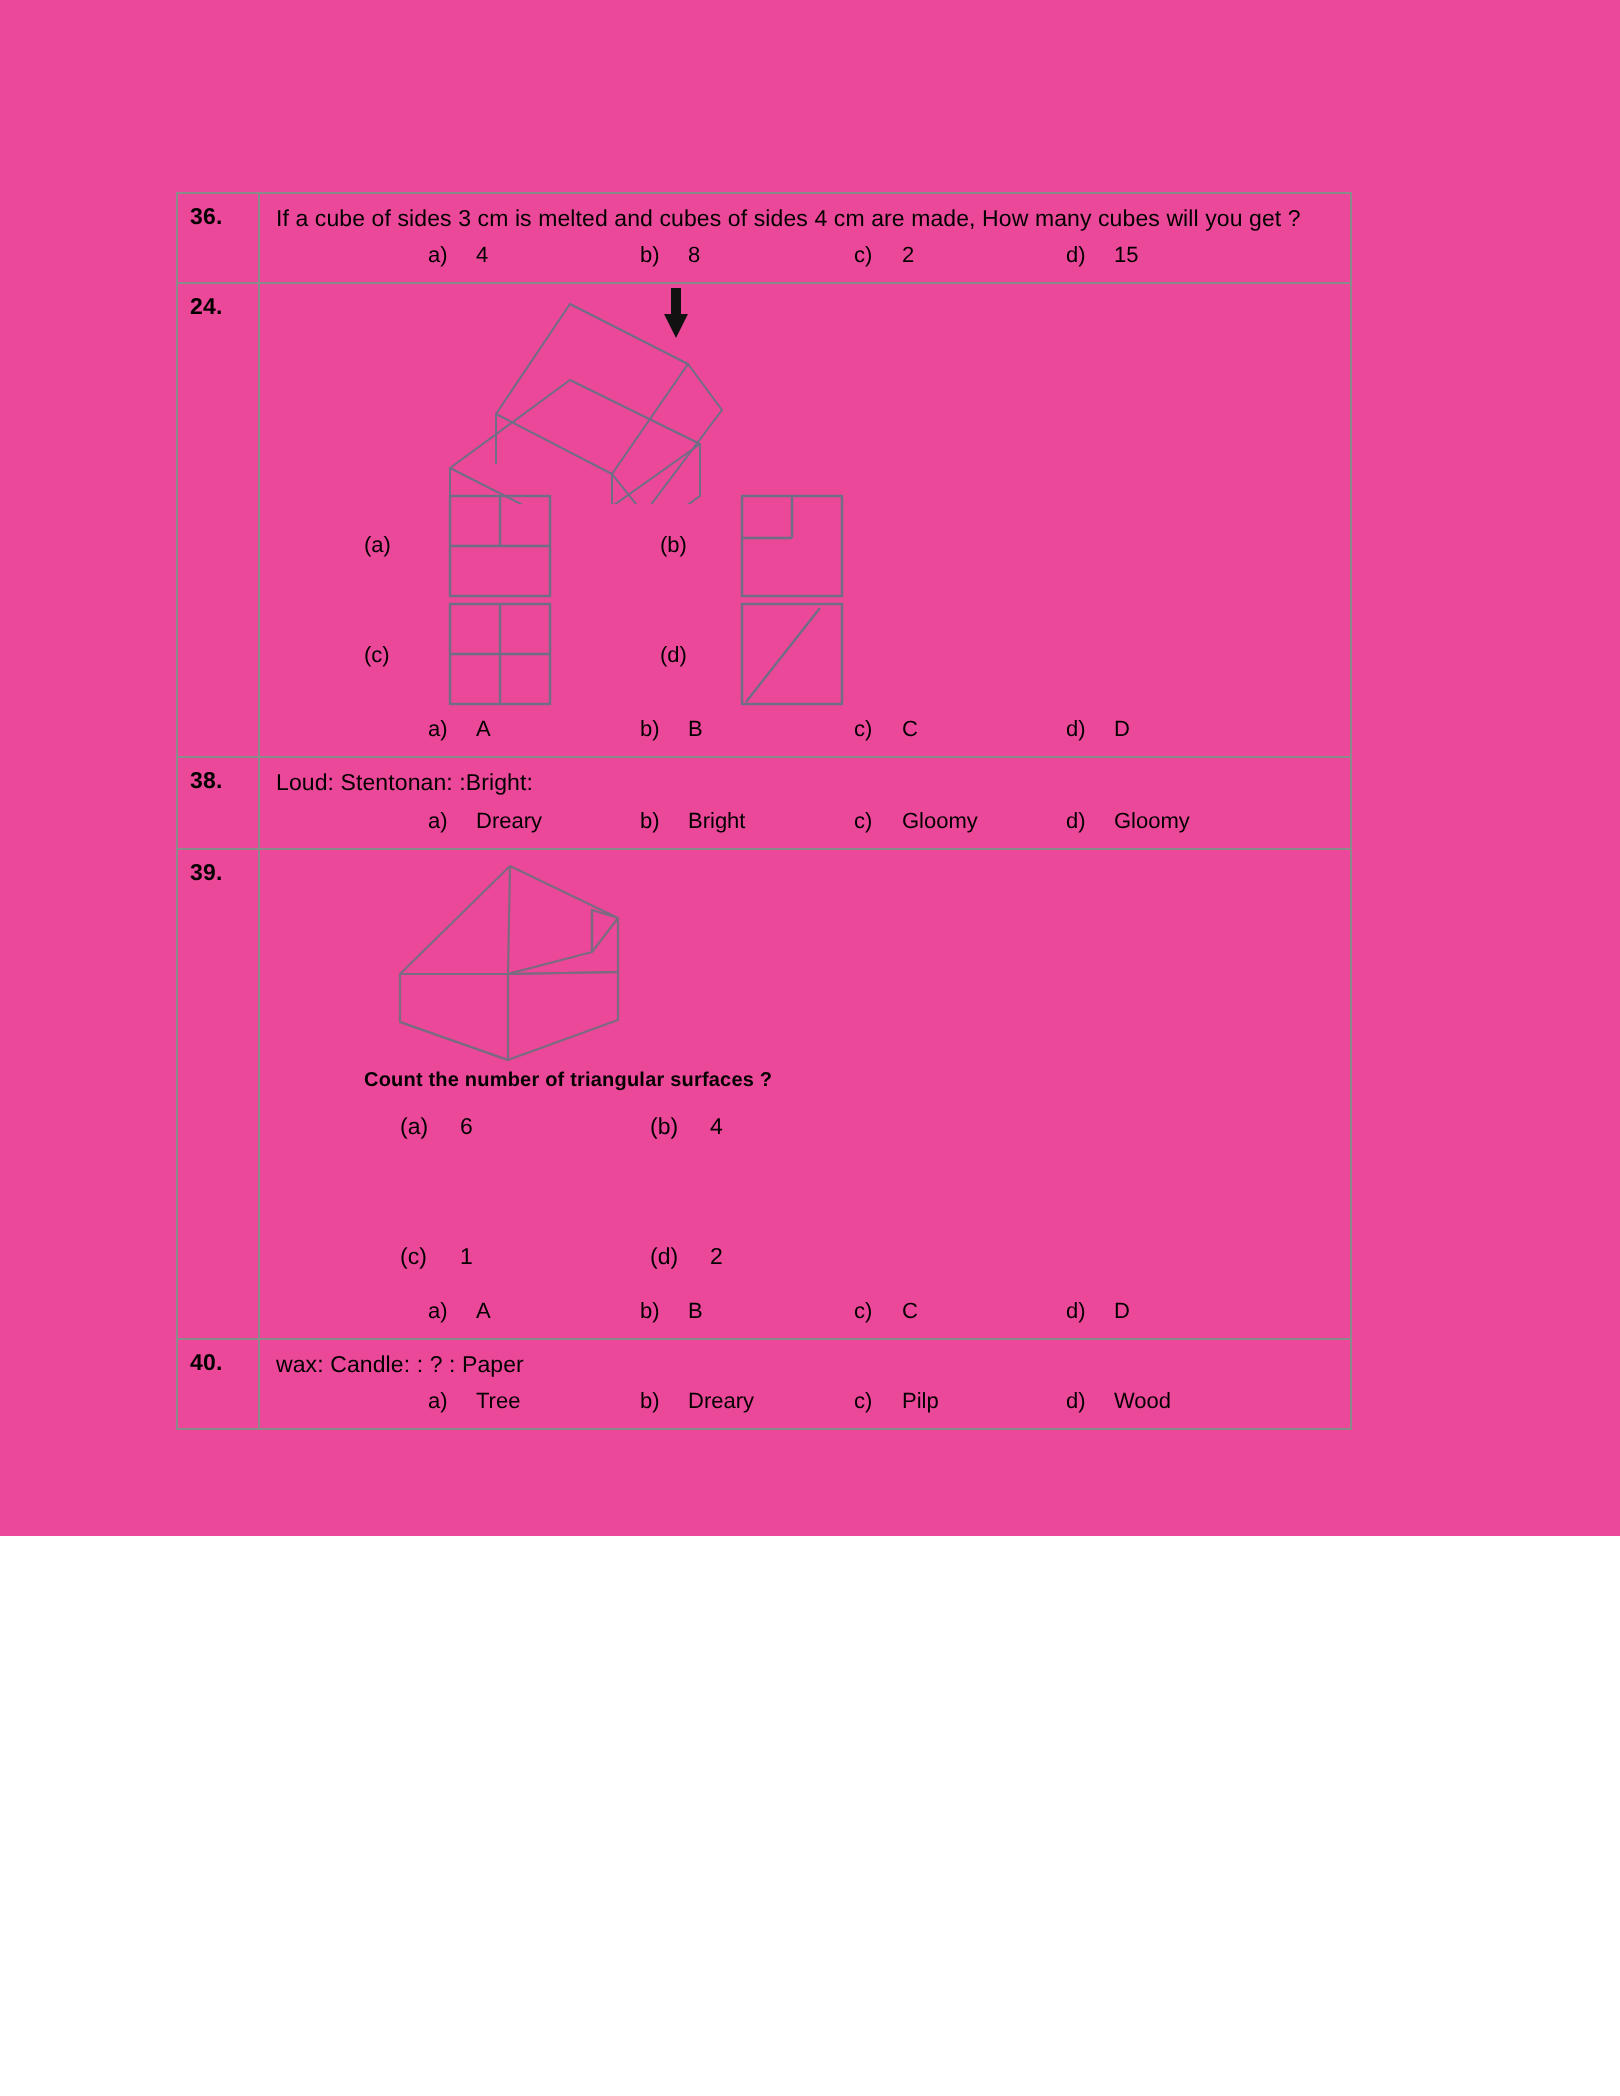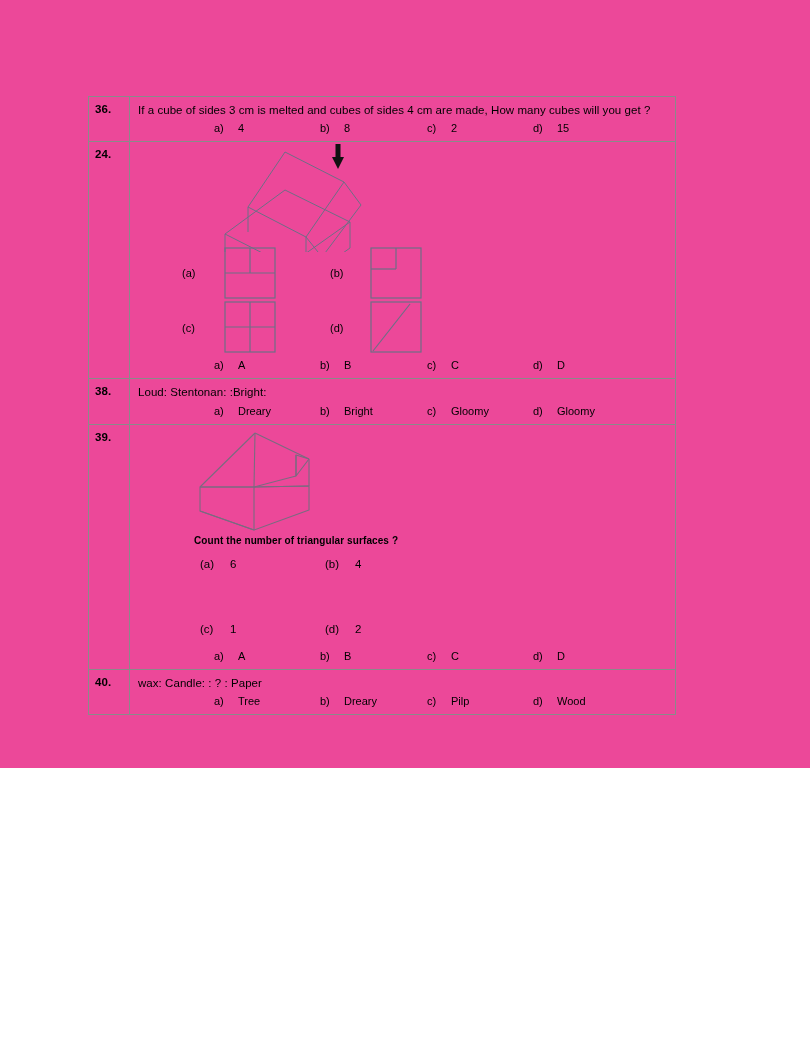--- a/index.html
+++ b/index.html
@@ -294,21 +294,21 @@
               <path d="M 62 58 L 117 57 L 117 81 L 62 101"></path>
 
               <path d="M 8 82 L 62 101"></path>
 
               <path d="M 8 58 L 62 58 L 117 57"></path>
 
               <path d="M 62 58 L 104 47"></path>
             </g>
           </svg>
 
-          <div class="count-question" style="left:64px; top:110px;text-align:right;">Count the number of  triangular surfaces ?</div>
+          <div class="count-question" style="left:52px; top:110px;text-align:right;">Count the number of  triangular surfaces ?</div>
 
           <div class="mc" style="left:70px; top:133px;">
             <span class="mc-lbl">(a)</span><span class="mc-val">6</span>
           </div>
           <div class="mc" style="left:195px; top:133px;">
             <span class="mc-lbl">(b)</span><span class="mc-val">4</span>
           </div>
           <div class="mc" style="left:70px; top:198px;">
             <span class="mc-lbl">(c)</span><span class="mc-val">1</span>
           </div>

